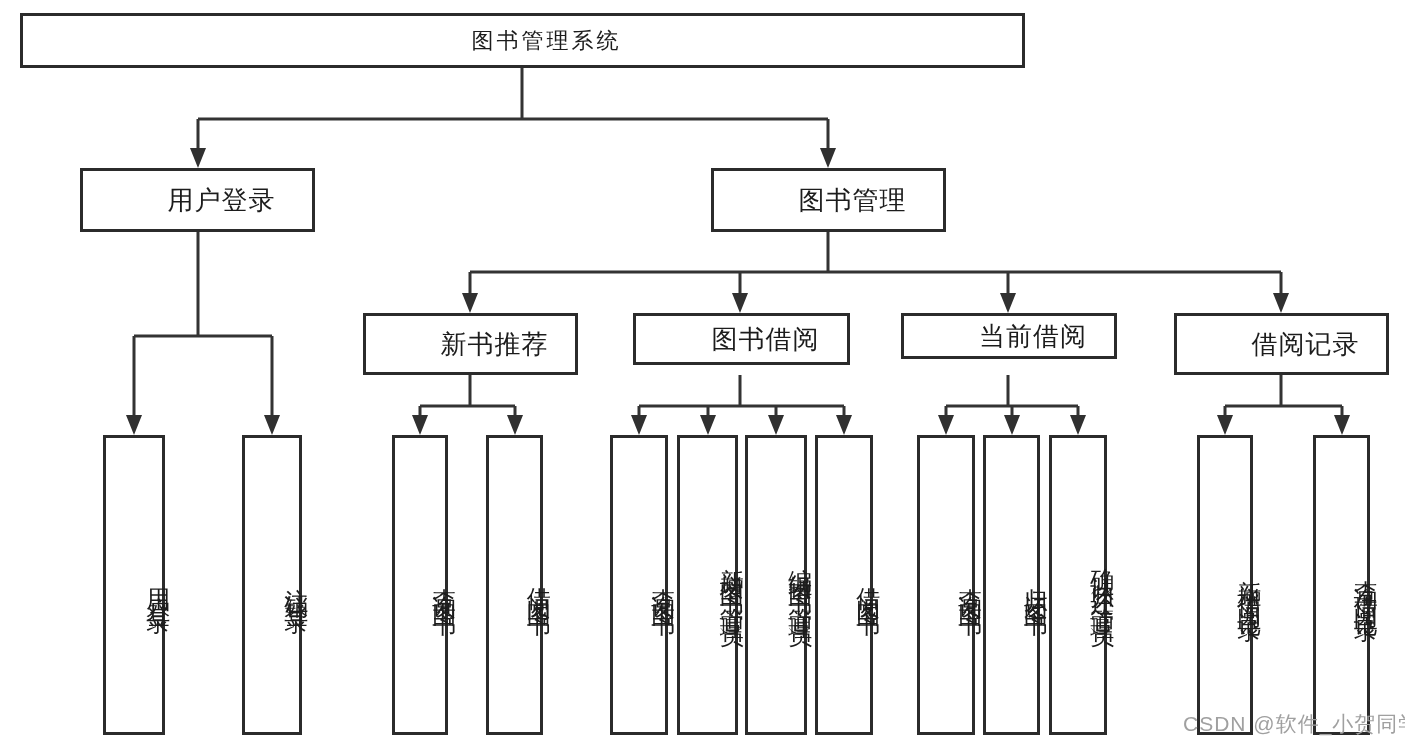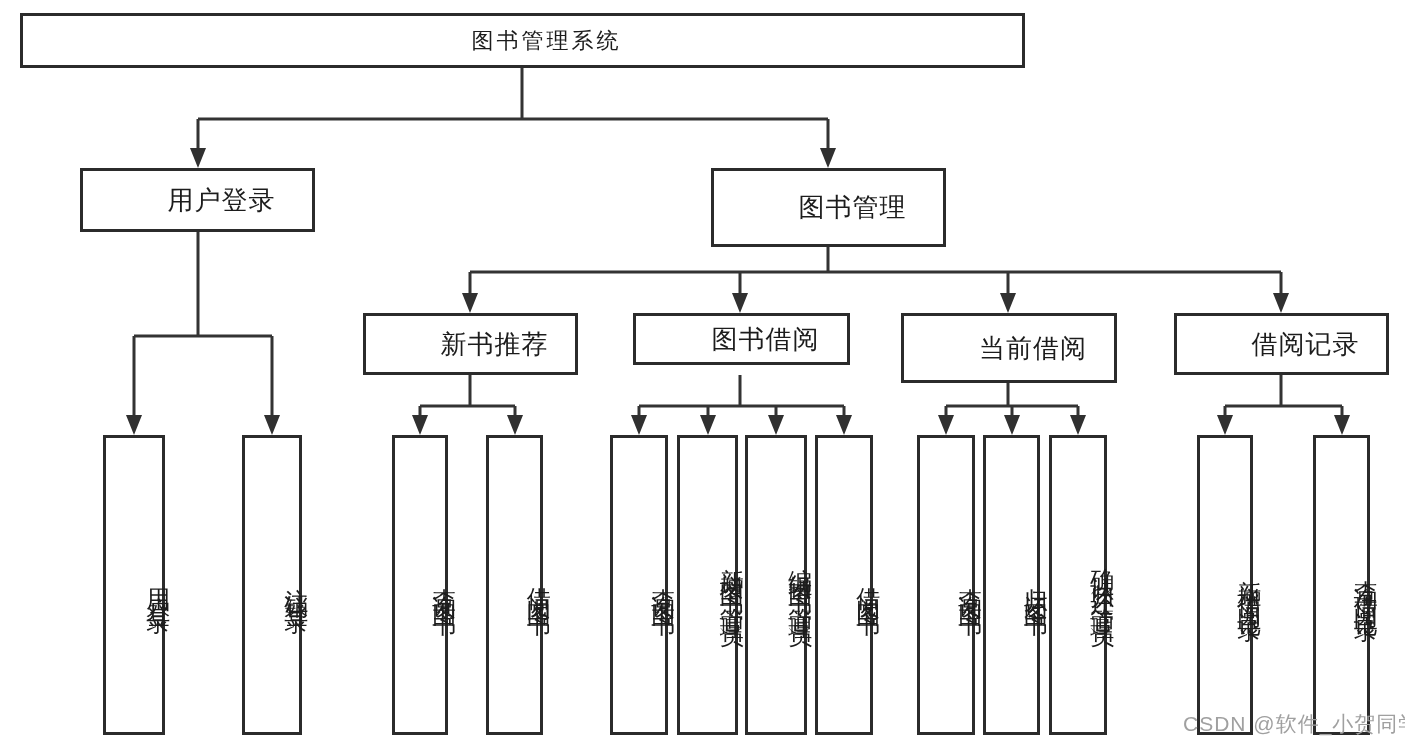--- a/index.html
+++ b/index.html
@@ -125,31 +125,31 @@
     <polygon points="1334,415 1350,415 1342,435" fill="#303030"></polygon>
   </svg>
 
   <div class="box" style="left:20px;top:13px;width:1005px;height:55px">
     <span class="hlabel root">图书管理系统</span>
   </div>
 
   <div class="box" style="left:80px;top:168px;width:235px;height:64px">
     <span class="hlabel">用户登录</span>
   </div>
-  <div class="box" style="left:711px;top:168px;width:235px;height:79px">
+  <div class="box" style="left:711px;top:168px;width:235px;height:64px">
     <span class="hlabel">图书管理</span>
   </div>
 
   <div class="box" style="left:363px;top:313px;width:215px;height:62px">
     <span class="hlabel">新书推荐</span>
   </div>
   <div class="box" style="left:633px;top:313px;width:217px;height:52px">
     <span class="hlabel">图书借阅</span>
   </div>
-  <div class="box" style="left:901px;top:313px;width:216px;height:70px">
+  <div class="box" style="left:901px;top:313px;width:216px;height:46px">
     <span class="hlabel">当前借阅</span>
   </div>
   <div class="box" style="left:1174px;top:313px;width:215px;height:62px">
     <span class="hlabel">借阅记录</span>
   </div>
 
   <div class="box" style="left:103px;top:435px;width:62px;height:300px">
     <span class="vlabel">用户登录</span>
   </div>
   <div class="box" style="left:242px;top:435px;width:60px;height:300px">

